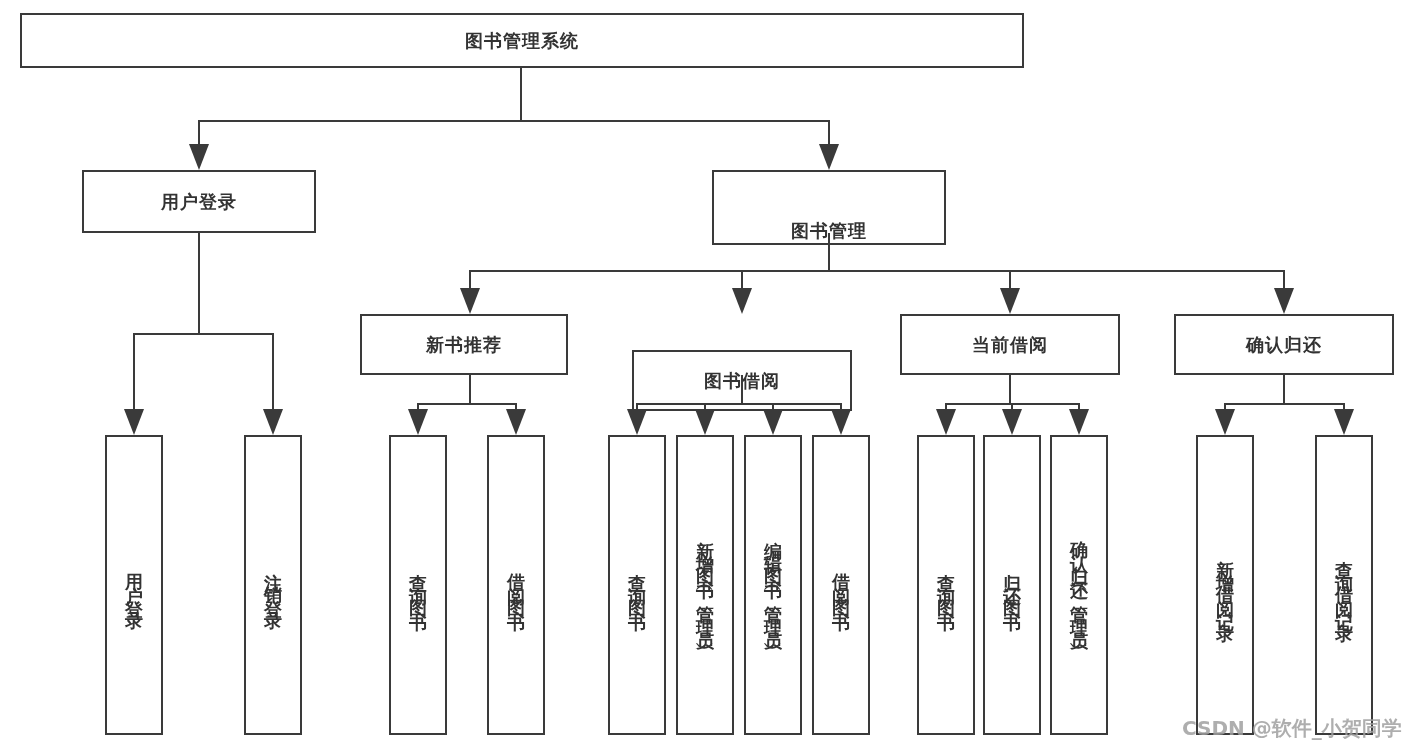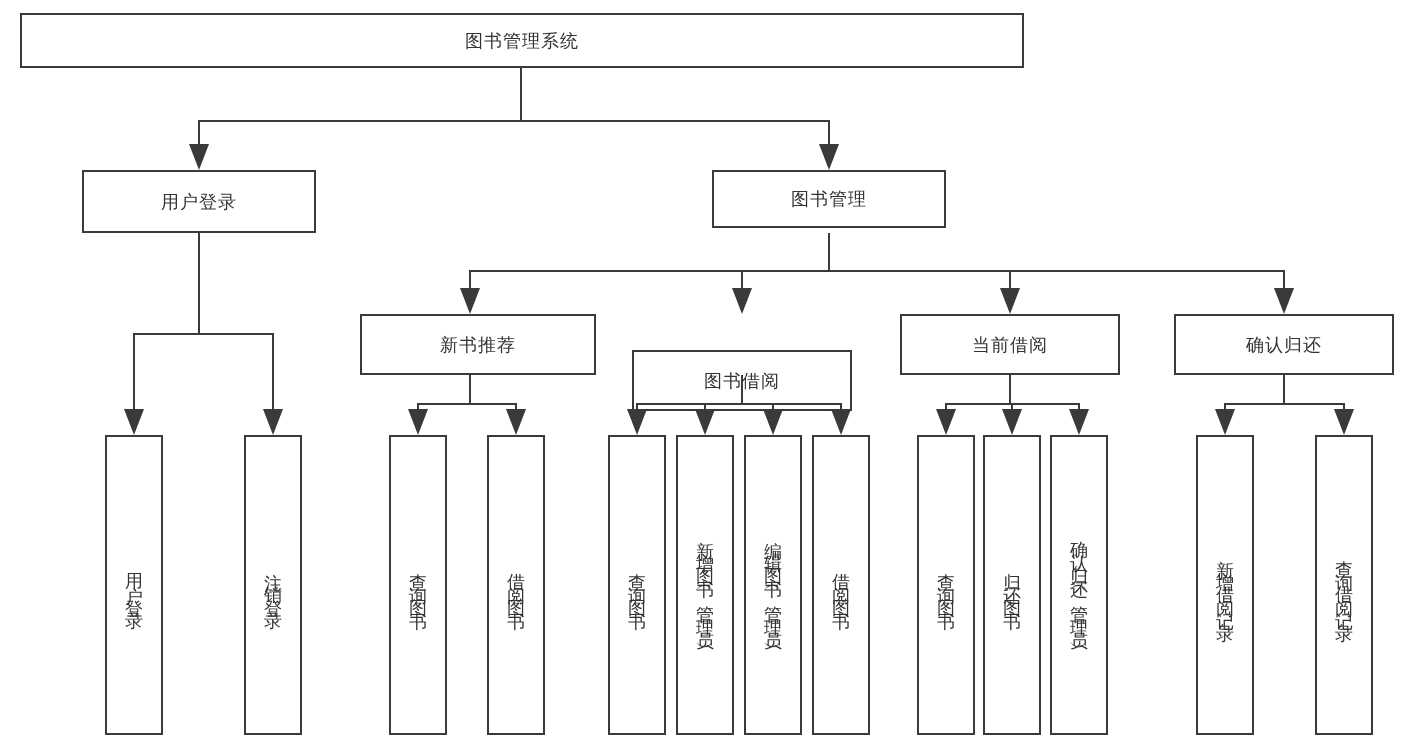--- a/index.html
+++ b/index.html
@@ -3,20 +3,21 @@
 <meta charset="utf-8">
 <style>
   html, body { margin: 0; padding: 0; background: #ffffff; }
   .canvas {
     position: relative;
     width: 1405px;
     height: 747px;
     background: #ffffff;
     font-family: "DejaVu Sans", sans-serif;
     overflow: hidden;
+    font-weight: bold;
   }
   .node {
     position: absolute;
     box-sizing: border-box;
     border: 2px solid #3a3a3a;
     background: #ffffff;
     display: flex;
     align-items: center;
     justify-content: center;
     color: #333333;
@@ -57,25 +58,25 @@
 
 <div class="canvas">
 
   <div class="node" style="left:20px; top:13px; width:1004px; height:55px;">
     <span class="hlabel">图书管理系统</span>
   </div>
 
   <div class="node" style="left:82px; top:170px; width:234px; height:63px;">
     <span class="hlabel">用户登录</span>
   </div>
-  <div class="node" style="left:712px; top:170px; width:234px; height:58px;">
+  <div class="node" style="left:712px; top:170px; width:234px; height:75px;align-items:flex-end;">
     <span class="hlabel">图书管理</span>
   </div>
 
-  <div class="node" style="left:360px; top:314px; width:236px; height:61px;">
+  <div class="node" style="left:360px; top:314px; width:208px; height:61px;">
     <span class="hlabel">新书推荐</span>
   </div>
   <div class="node" style="left:632px; top:314px; width:220px; height:61px;margin-top:36px;">
     <span class="hlabel">图书借阅</span>
   </div>
   <div class="node" style="left:900px; top:314px; width:220px; height:61px;">
     <span class="hlabel">当前借阅</span>
   </div>
   <div class="node" style="left:1174px; top:314px; width:220px; height:61px;">
     <span class="hlabel">确认归还</span>
@@ -173,14 +174,15 @@
       <div class="cline" style="left: 1078px; top: 403px; width: 2px; height: 6px;"></div>
       <div class="arrow" style="left: 1069px; top: 409px;"></div>
       <div class="cline" style="left: 1283px; top: 375px; width: 2px; height: 30px;"></div>
       <div class="cline" style="left: 1224px; top: 403px; width: 121px; height: 2px;"></div>
       <div class="cline" style="left: 1224px; top: 403px; width: 2px; height: 6px;"></div>
       <div class="arrow" style="left: 1215px; top: 409px;"></div>
       <div class="cline" style="left: 1343px; top: 403px; width: 2px; height: 6px;"></div>
       <div class="arrow" style="left: 1334px; top: 409px;"></div>
     </div>
 
+  <div class="watermark">CSDN @软件_小贺同学</div>
 
 </div>
 
 </body></html>

